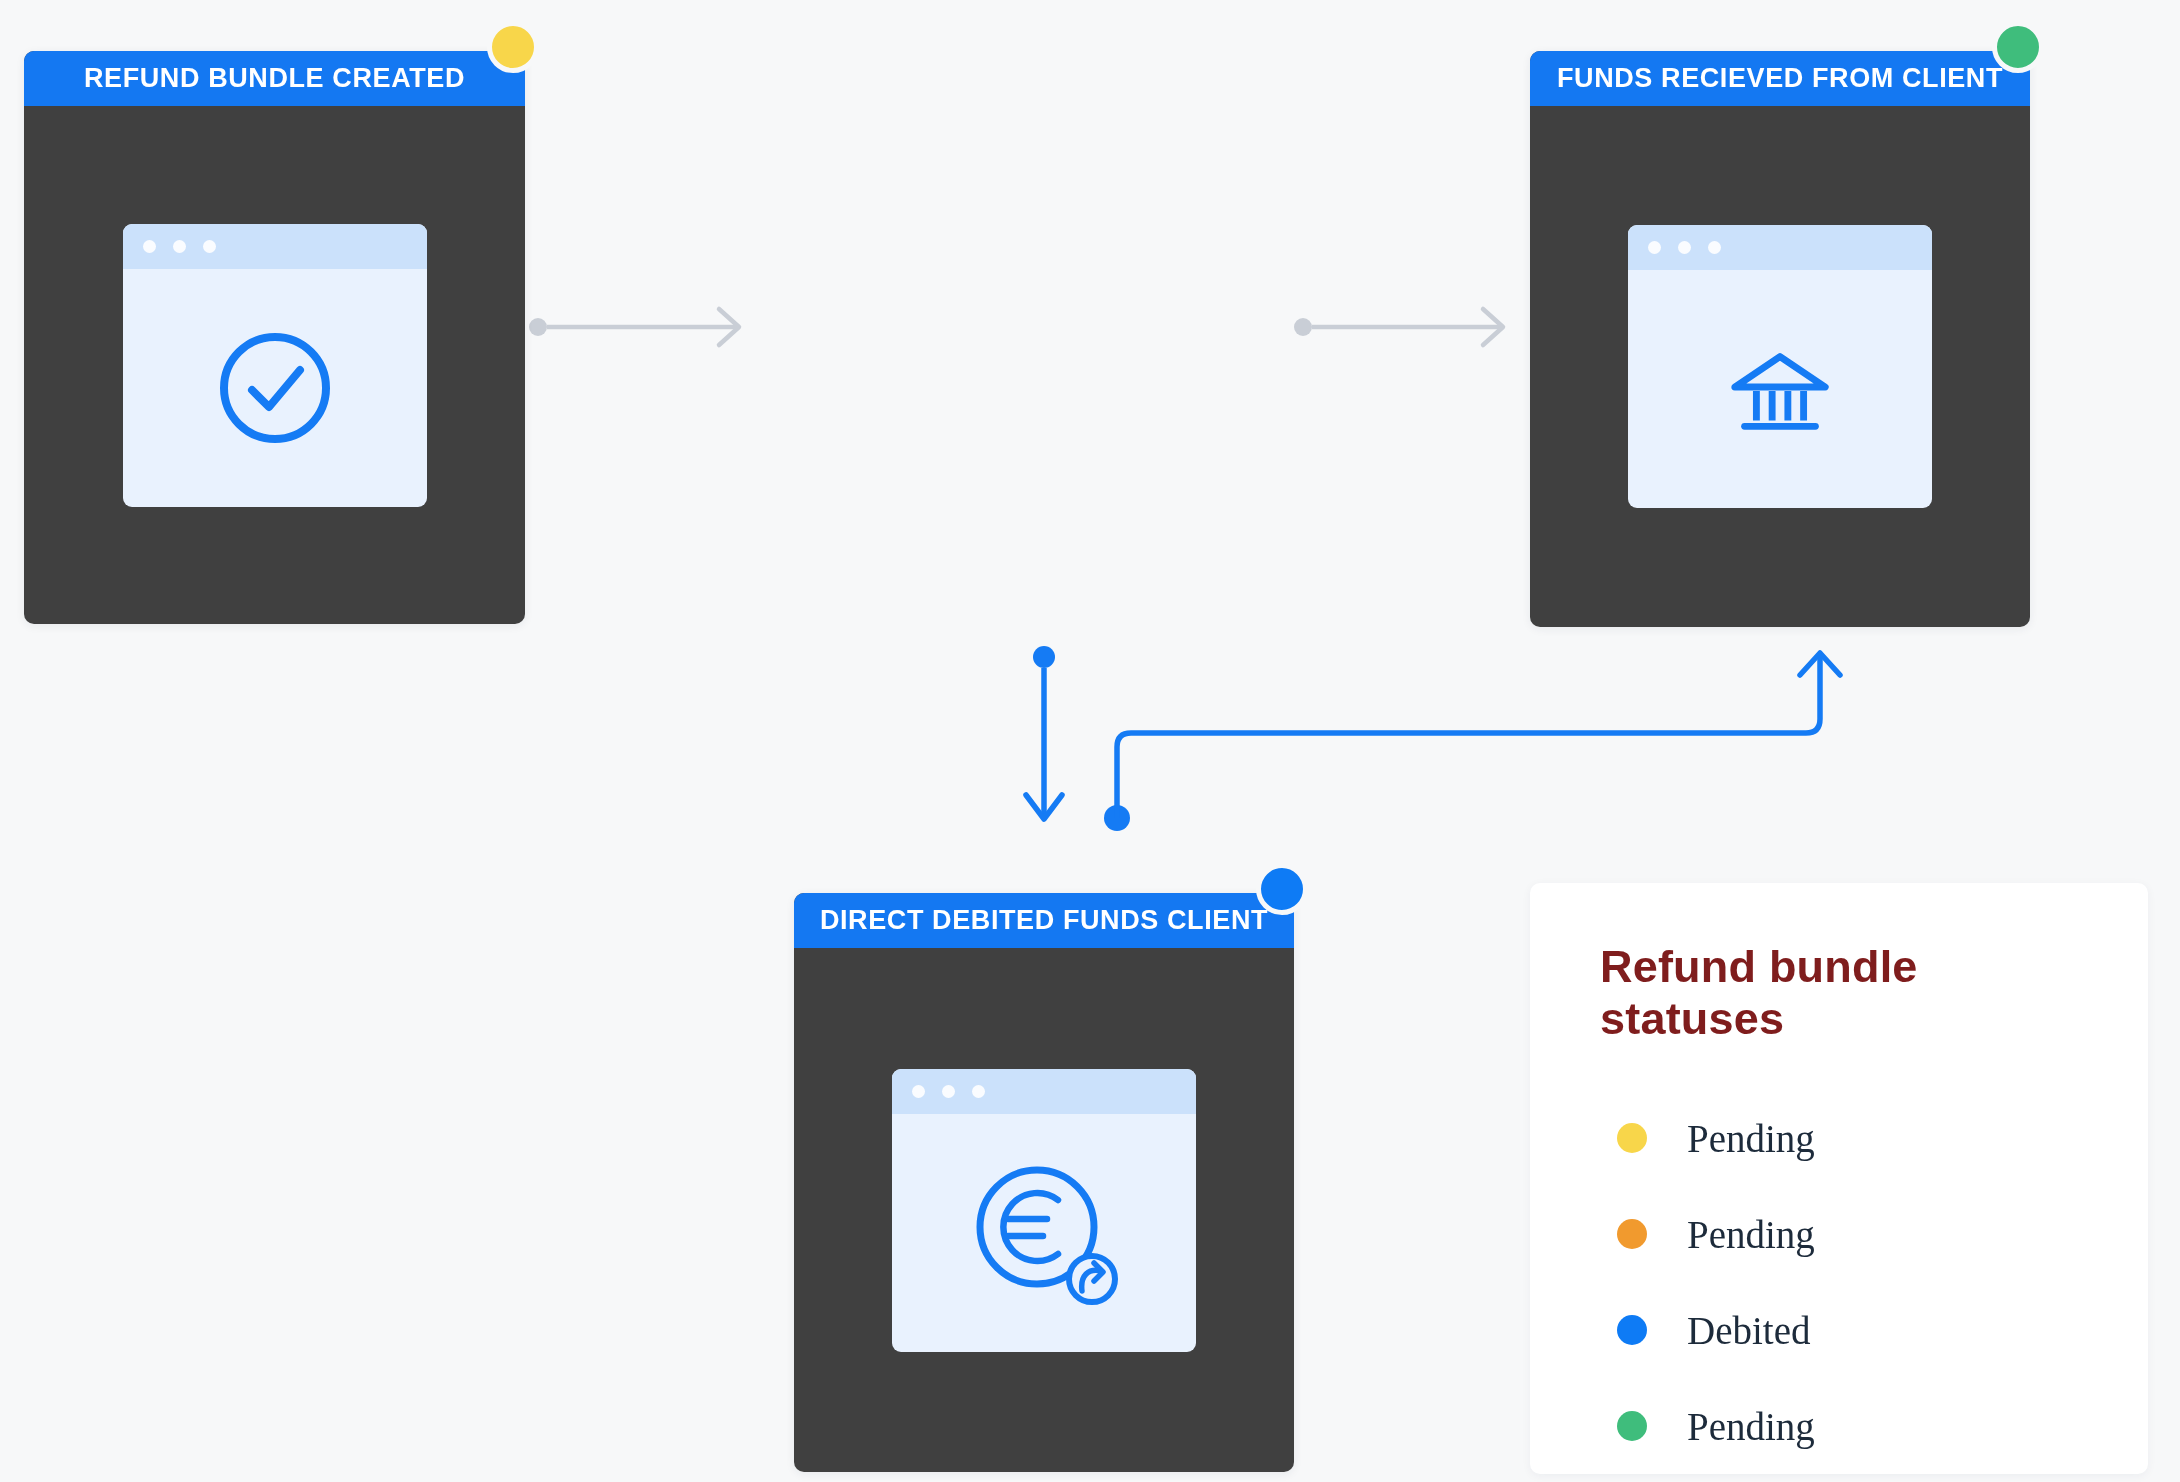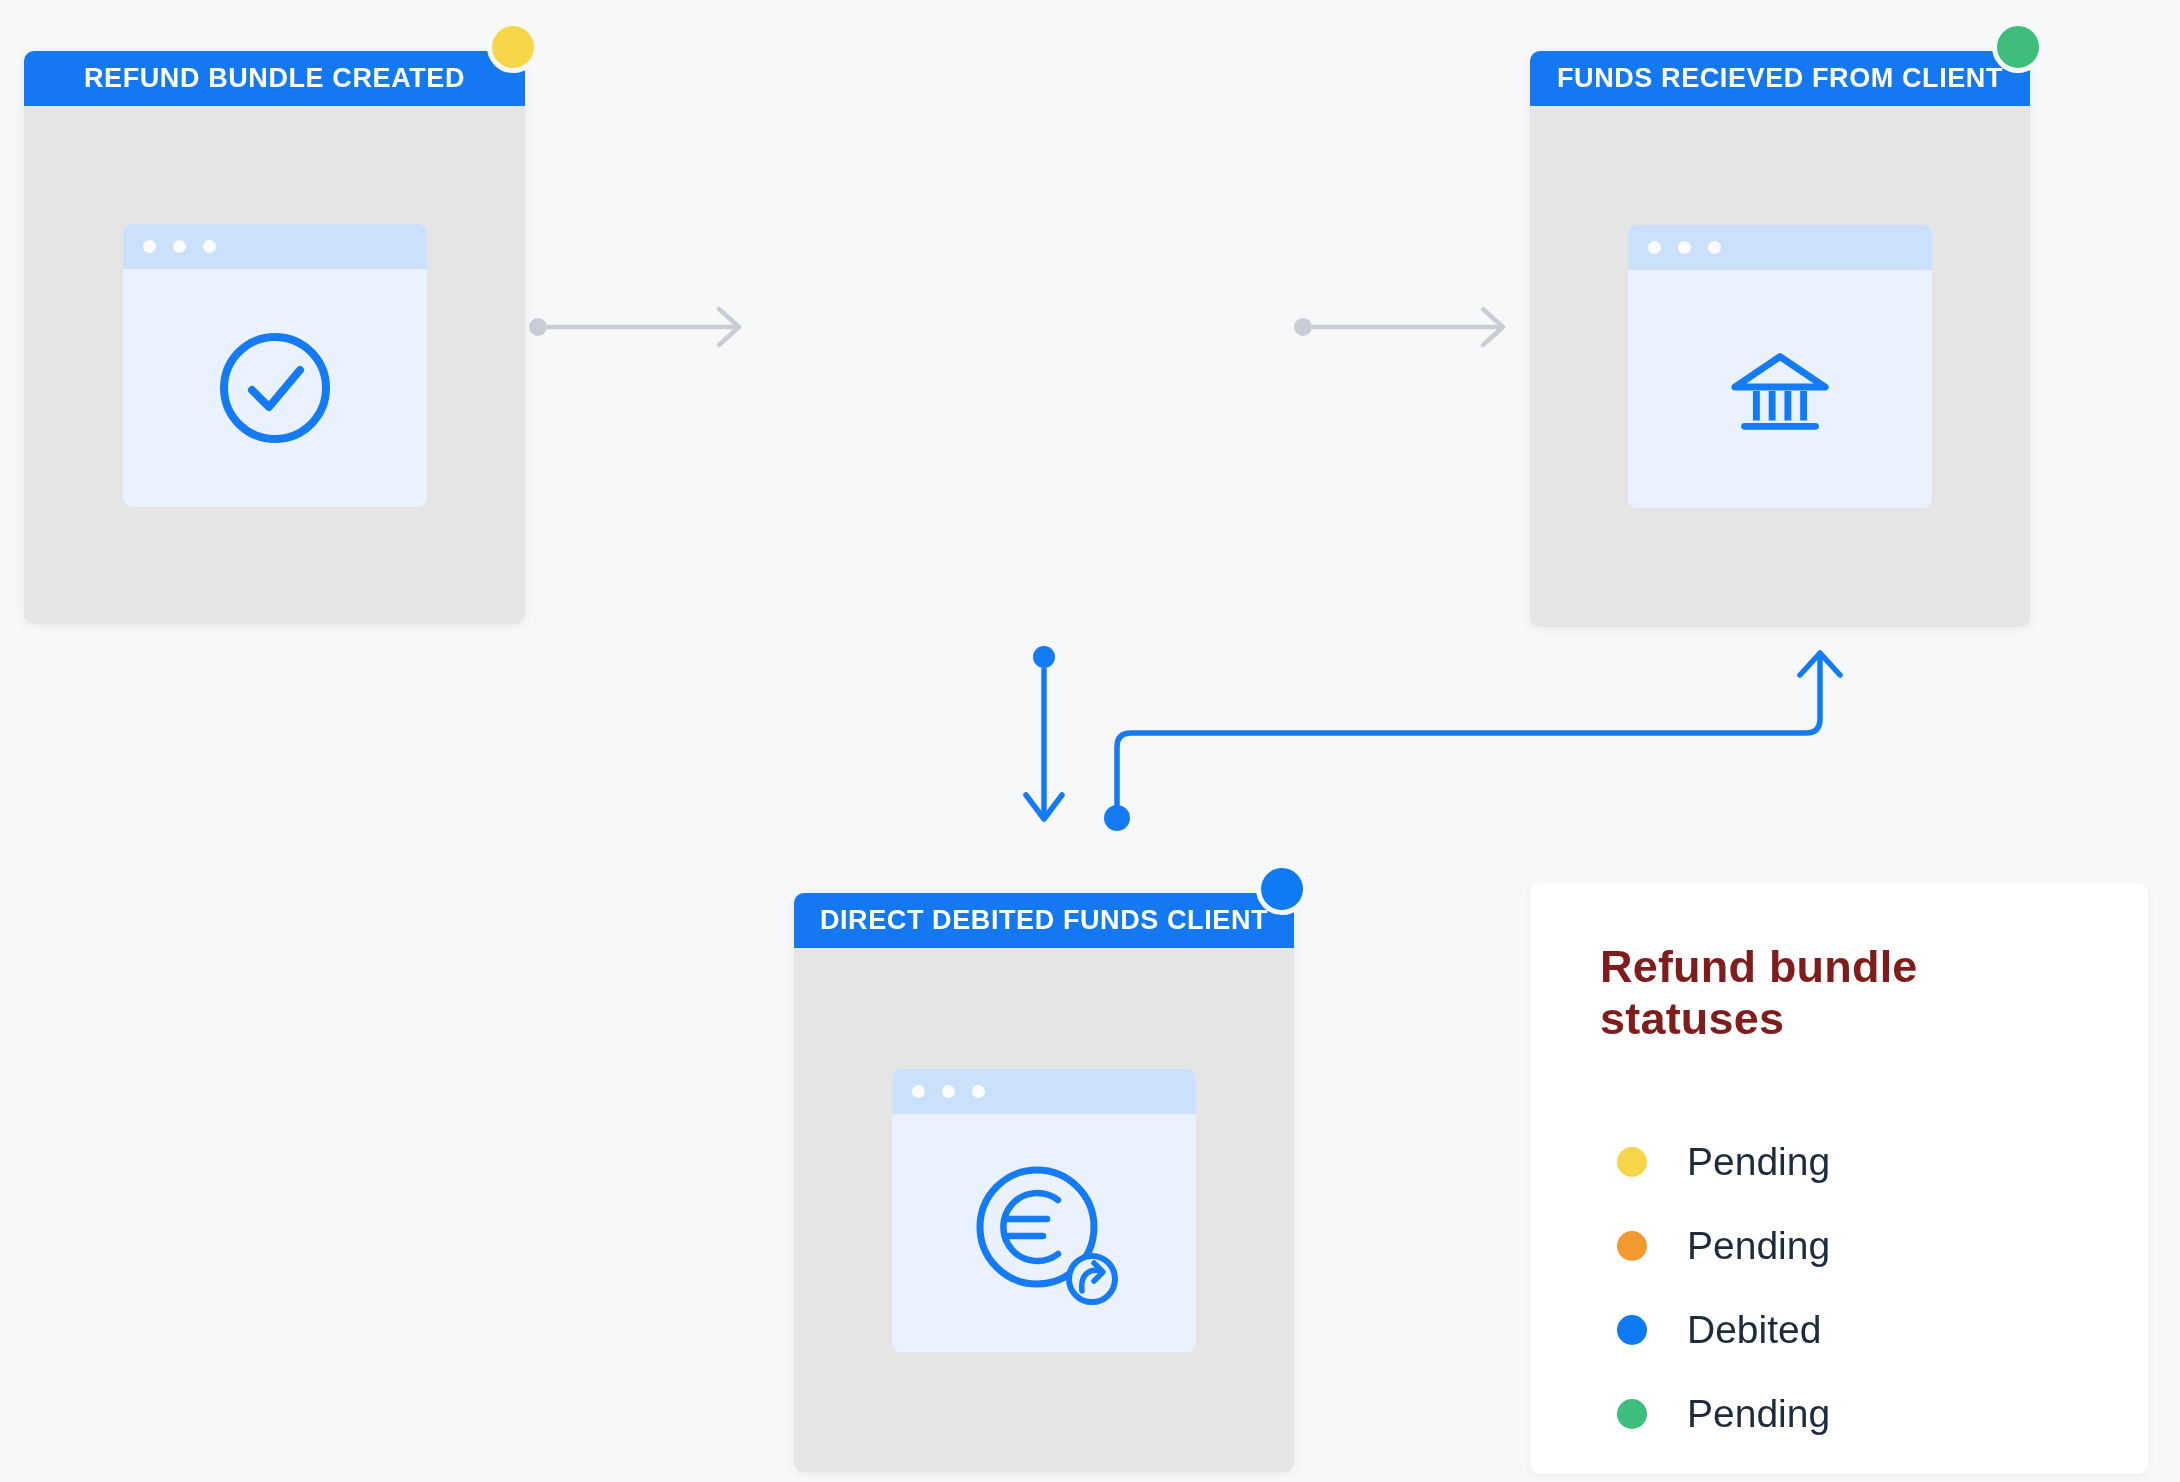--- a/index.html
+++ b/index.html
@@ -7,21 +7,21 @@
     width:2180px;height:1482px;
     font-family:"Liberation Sans", sans-serif;
     background:#F7F8F9;
   }
   .stage{
     position:relative;width:2180px;height:1482px;
     background:#F7F8F9;overflow:hidden;
   }
   .connectors{position:absolute;left:0;top:0;z-index:1;}
   .card{
-    position:absolute;background:#e5e5e5;border-radius:10px;
+    position:absolute;background:#404040;border-radius:10px;
     box-shadow:0 2px 10px rgba(26,43,77,.07);z-index:2;
   }
   .card-header{
     position:absolute;left:0;top:0;right:0;height:55px;
     background:#1478F2;border-radius:10px 10px 0 0;
     display:flex;align-items:center;justify-content:center;
   }
   .card-header span{
     color:#FFFFFF;font-size:27px;font-weight:700;letter-spacing:.6px;
   }
@@ -51,22 +51,22 @@
   .legend{
     position:absolute;left:1530px;top:883px;width:618px;height:591px;
     background:#FFFFFF;border-radius:10px;
     box-shadow:0 2px 10px rgba(26,43,77,.05);z-index:2;
     padding:58px 70px;box-sizing:border-box;
   }
   .legend h2{
     margin:0;font-size:45px;font-weight:700;color:#7f1d1d;letter-spacing:.2px;
   }
   .legend ul{
-    margin:93px 0 0;padding:0;list-style:none;
-    display:flex;flex-direction:column;gap:36px;
+    margin:69px 0 0;padding:0;list-style:none;
+    display:flex;flex-direction:column;gap:48px;font-family:Liberation Serif, serif;
   }
   .legend li{display:flex;align-items:center;height:48px;}
   .legend .dot{
     width:30px;height:30px;border-radius:50%;margin-left:17px;flex:0 0 auto;
   }
   .legend .lbl{
     margin-left:40px;font-size:39px;color:#1D2B3B;
   }
 </style>
 </head>

